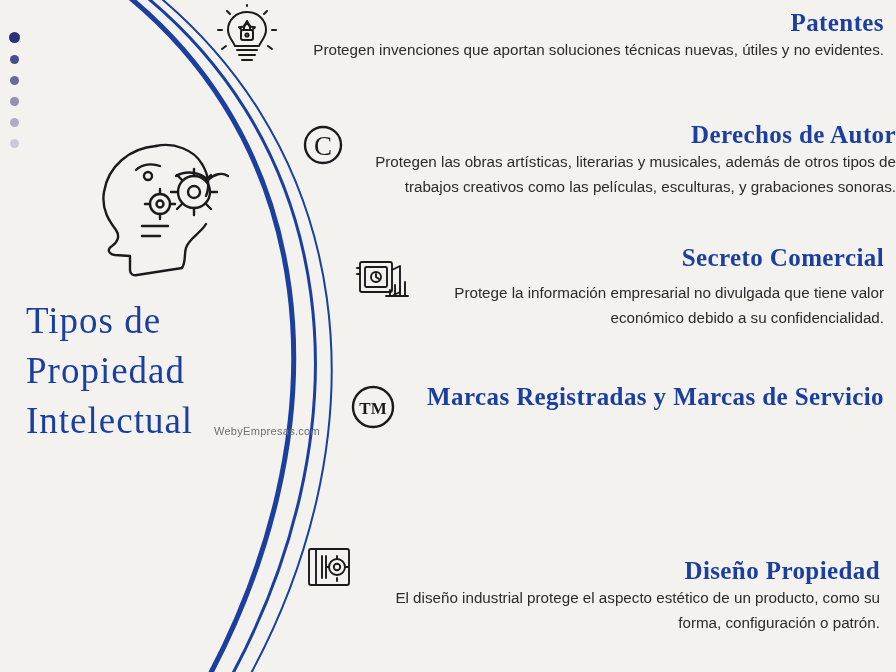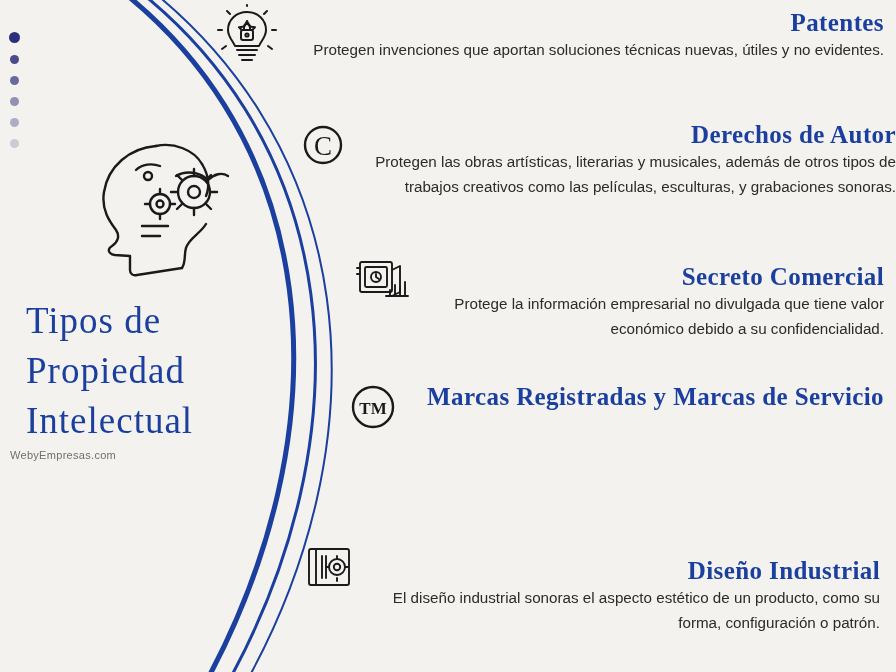--- a/index.html
+++ b/index.html
@@ -53,23 +53,23 @@
     font-family: "Liberation Serif", serif;
     font-weight: normal;
     font-size: 37px;
     line-height: 50px;
     color: #1b3f9e;
     letter-spacing: 1px;
   }
   .brand {
     position: absolute;
     left: 10px;
-    top: 449px;
+    top: 425px;
     width: 310px;
-    text-align: left;
+    text-align: right;
     font-size: 11px;
     color: #6f6f6f;
     letter-spacing: .3px;
   }
 
   
   .head-art {
     position: absolute;
     left: 90px;
     top: 130px;
@@ -99,30 +99,30 @@
   .icon-box {
     position: absolute;
   }
 
   #sec-patentes { left: 304px; top: 8px; width: 580px; }
   #ic-patentes  { left: 214px; top: 4px; width: 66px; height: 66px; }
 
   #sec-autor { left: 356px; top: 120px; width: 540px; }
   #ic-autor  { left: 302px; top: 124px; width: 42px; height: 42px; }
 
-  #sec-secreto { left: 414px; top: 262px; width: 470px; }
+  #sec-secreto { left: 414px; top: 243px; width: 470px; }
   #ic-secreto  { left: 356px; top: 258px; width: 56px; height: 50px; }
 
   #sec-marcas { left: 404px; top: 382px; width: 480px; }
   #ic-marcas  { left: 350px; top: 384px; width: 46px; height: 46px; }
 
   #sec-diseno { left: 360px; top: 556px; width: 520px; }
   #ic-diseno  { left: 304px; top: 544px; width: 50px; height: 46px; }
 
-  .sec-body.indent-1 { padding-left: 6px; }
+  .sec-body.indent-1 { padding-left: 6px; margin-top: 8px; }
 </style>
 </head>
 <body>
 
 <div id="canvas">
 
   <svg class="arcs" viewBox="0 0 896 672" xmlns="http://www.w3.org/2000/svg">
     <path d="M 78 -40 C 330 120, 350 430, 196 700" stroke="#1b3f9e" stroke-width="5" fill="none"></path>
     <path d="M 96 -40 C 352 126, 372 436, 218 700" stroke="#1b3f9e" stroke-width="3" fill="none"></path>
     <path d="M 110 -40 C 368 132, 388 442, 236 700" stroke="#1b3f9e" stroke-width="2" fill="none"></path>
@@ -218,17 +218,17 @@
     <g fill="none" stroke="#1a1a1a" stroke-width="1.9" stroke-linecap="round" stroke-linejoin="round">
       <rect x="5" y="5" width="40" height="36" rx="2"></rect>
       <path d="M12 5 v36"></path>
       <path d="M18 12 v22 M22 12 v22"></path>
       <circle cx="33" cy="23" r="8"></circle>
       <circle cx="33" cy="23" r="3.2"></circle>
       <path d="M33 15 v-3 M33 34 v3 M25 23 h-3 M41 23 h3"></path>
     </g>
   </svg>
   <div class="section" id="sec-diseno">
-    <div class="sec-title">Diseño Industrial</div>
-    <div class="sec-body">El diseño industrial sonoras el aspecto estético de un producto, como su forma, configuración o patrón.</div>
+    <div class="sec-title">Diseño Propiedad</div>
+    <div class="sec-body">El diseño industrial protege el aspecto estético de un producto, como su forma, configuración o patrón.</div>
   </div>
 
 </div>
 
 </body></html>

